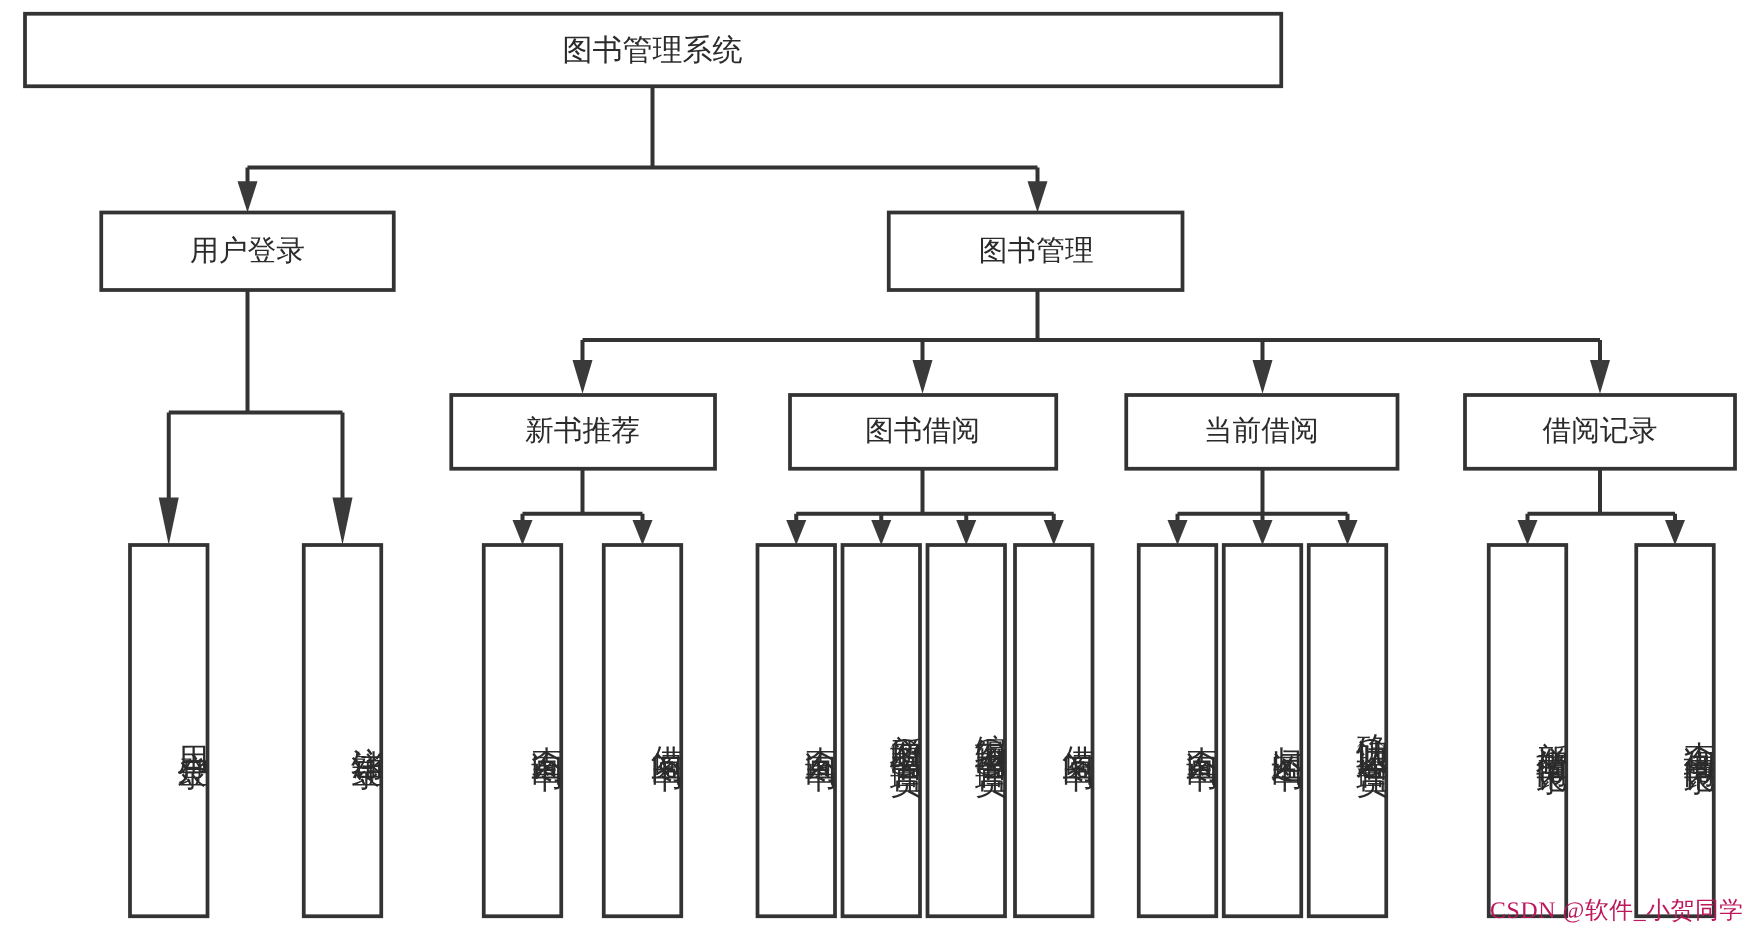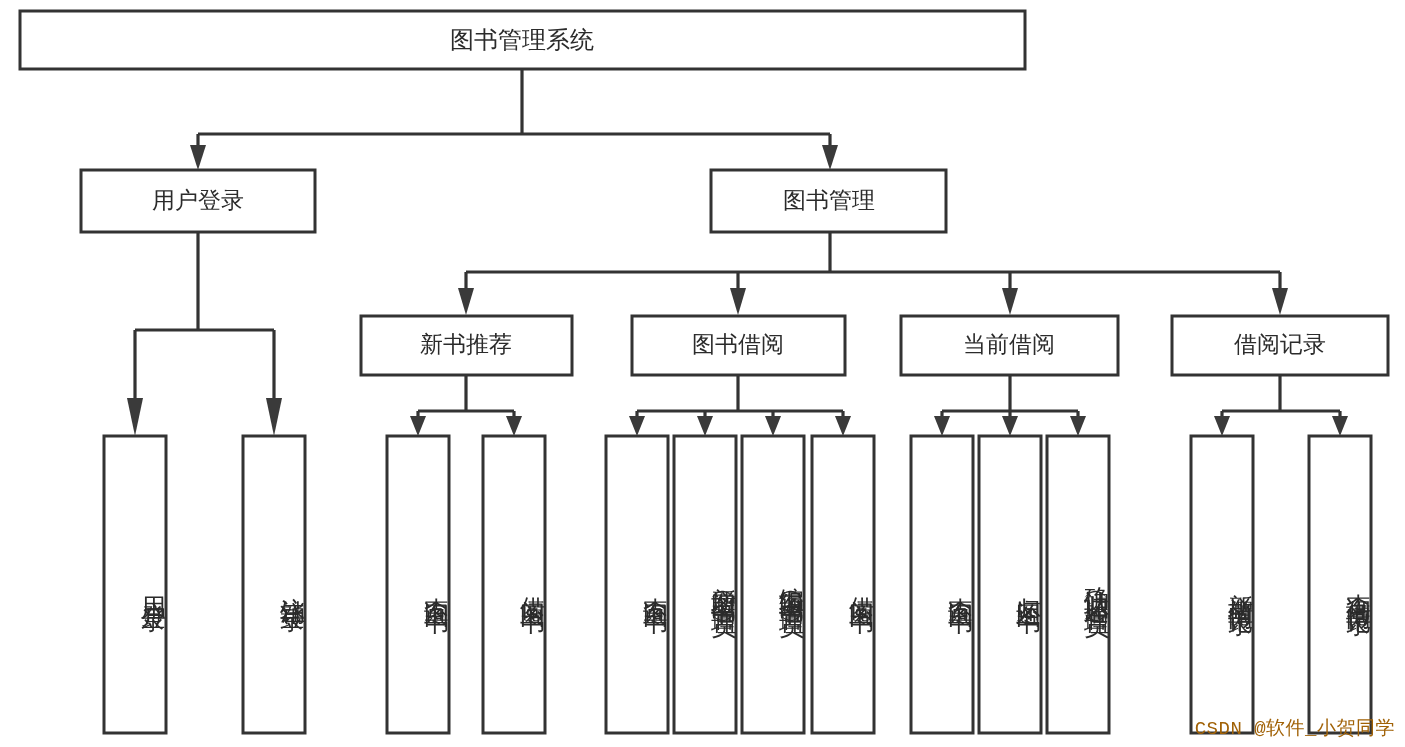--- a/index.html
+++ b/index.html
@@ -62,23 +62,23 @@
     color: #2b2b2b;
     text-align: center;
     white-space: nowrap;
     pointer-events: none;
     user-select: none;
   }
   .watermark {
     position: absolute;
     right: 10px;
     bottom: 6px;
-    font-family: Liberation Mono, monospace;
+    font-family: Liberation Serif, serif;
     font-size: 19px;
-    color: #a16207;
+    color: #be185d;
     letter-spacing: 0.5px;
     white-space: nowrap;
   }
 </style>
 </head>
 <body>
 
 <div id="diagram-root">
 
   <svg class="flow" viewBox="0 0 1405 747" xmlns="http://www.w3.org/2000/svg">

